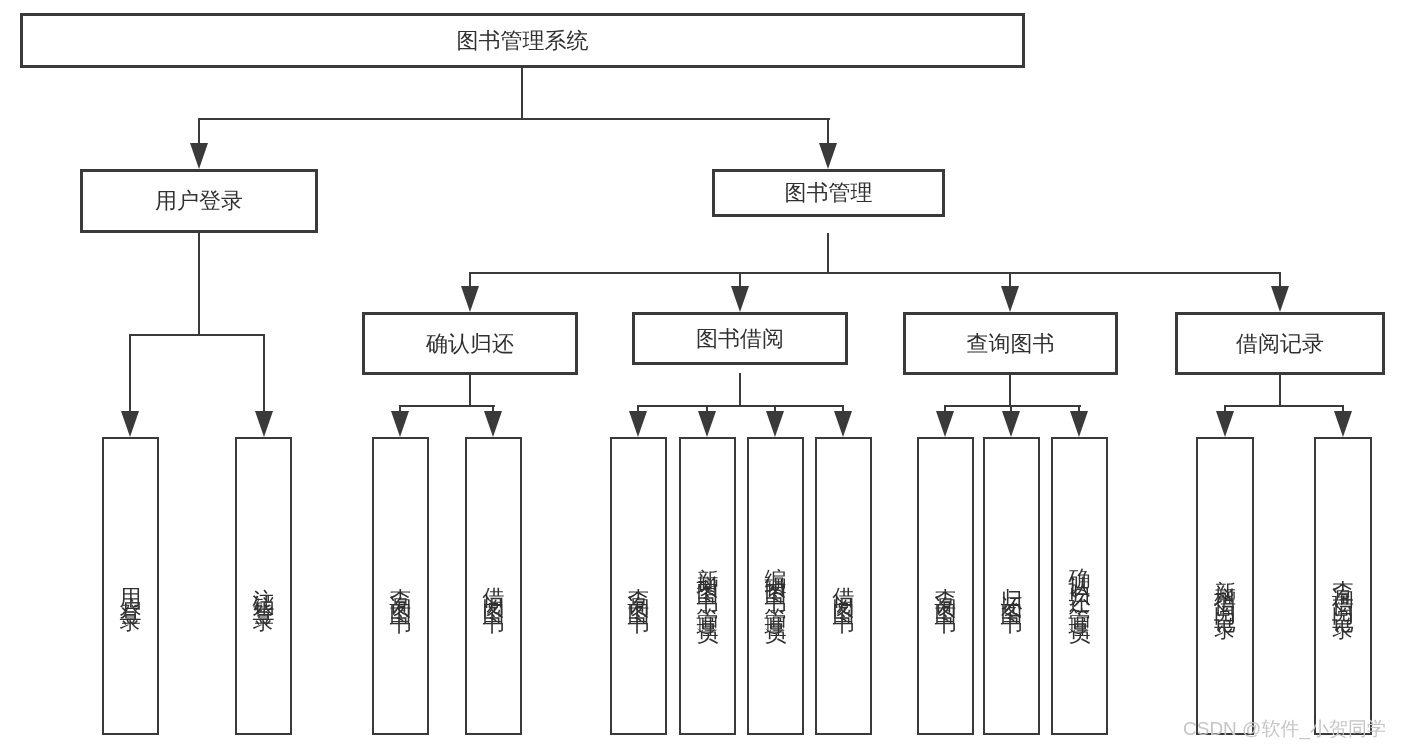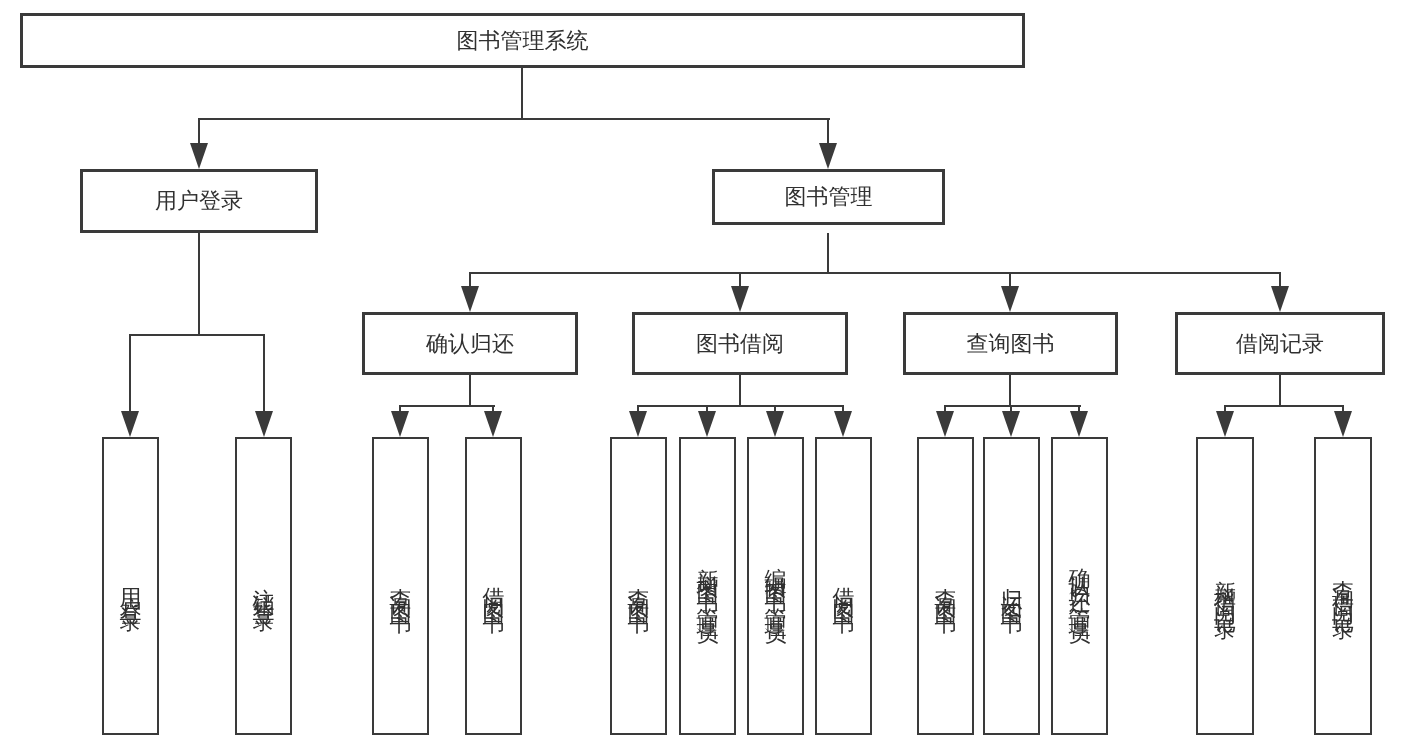--- a/index.html
+++ b/index.html
@@ -33,24 +33,24 @@
   }
 </style>
 </head>
 <body>
 
 <div class="canvas">
 
   <div class="node root-node" style="left:20px; top:13px; width:1005px; height:55px;">图书管理系统</div>
 
   <div class="node branch-node" style="left:80px; top:169px; width:238px; height:64px;">用户登录</div>
-  <div class="node branch-node" style="left:712px; top:169px; width:233px; height:56px;">图书管理</div>
+  <div class="node branch-node" style="left:712px; top:169px; width:233px; height:48px;">图书管理</div>
 
   <div class="node branch-node" style="left:362px; top:312px; width:216px; height:63px;">确认归还</div>
-  <div class="node branch-node" style="left:632px; top:312px; width:216px; height:63px;">图书借阅</div>
+  <div class="node branch-node" style="left:632px; top:312px; width:216px; height:53px;">图书借阅</div>
   <div class="node branch-node" style="left:903px; top:312px; width:215px; height:63px;">查询图书</div>
   <div class="node branch-node" style="left:1175px; top:312px; width:210px; height:63px;">借阅记录</div>
 
   <div class="node leaf-node" style="left:102px; top:437px; width:57px; height:298px;">用户登录</div>
   <div class="node leaf-node" style="left:235px; top:437px; width:57px; height:298px;">注销登录</div>
 
   <div class="node leaf-node" style="left:372px; top:437px; width:57px; height:298px;">查询图书</div>
   <div class="node leaf-node" style="left:465px; top:437px; width:57px; height:298px;">借阅图书</div>
 
   <div class="node leaf-node" style="left:610px; top:437px; width:57px; height:298px;">查询图书</div>
@@ -117,14 +117,15 @@
   <div class="vline" style="left:1078px; top:405px; height:12px;"></div>
   <div class="arrow" style="left:1079px; top:411px;"></div>
 
   <div class="vline" style="left:1279px; top:373px; height:34px;"></div>
   <div class="hline" style="left:1224px; top:405px; width:120px;"></div>
   <div class="vline" style="left:1224px; top:405px; height:12px;"></div>
   <div class="arrow" style="left:1225px; top:411px;"></div>
   <div class="vline" style="left:1342px; top:405px; height:12px;"></div>
   <div class="arrow" style="left:1343px; top:411px;"></div>
 
+  <div class="watermark">CSDN @软件_小贺同学</div>
 
 </div>
 
 </body></html>

